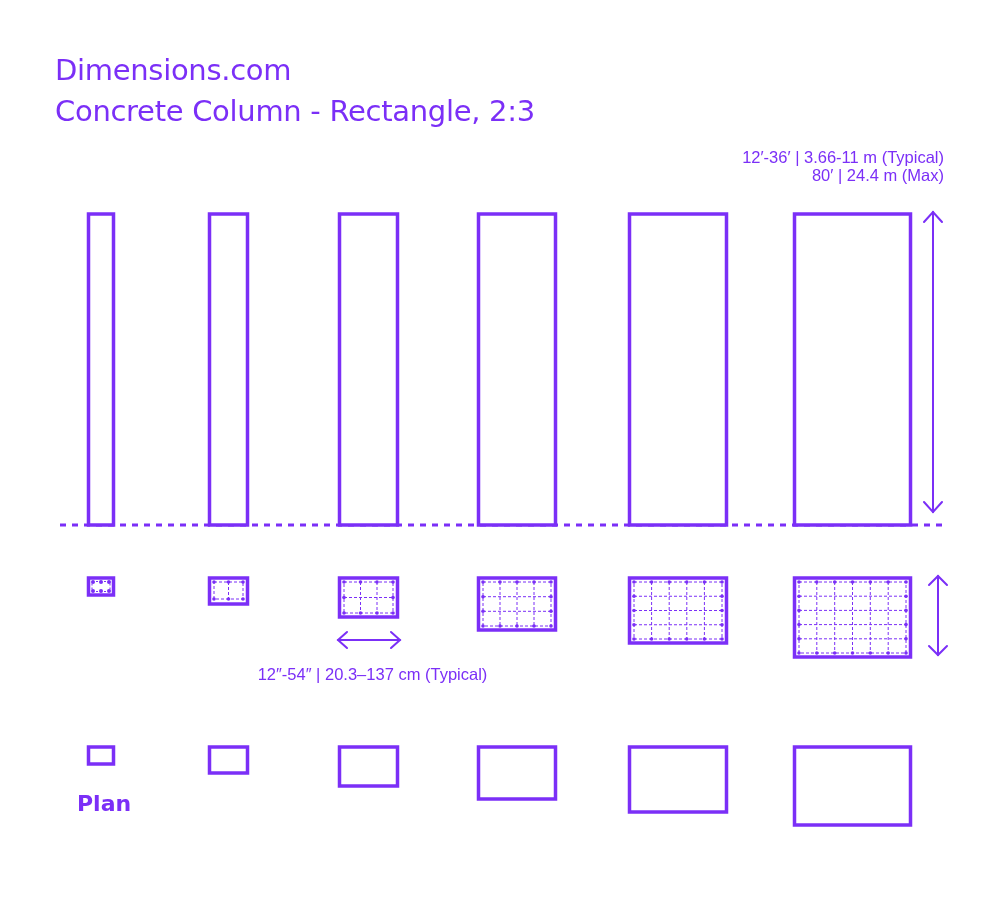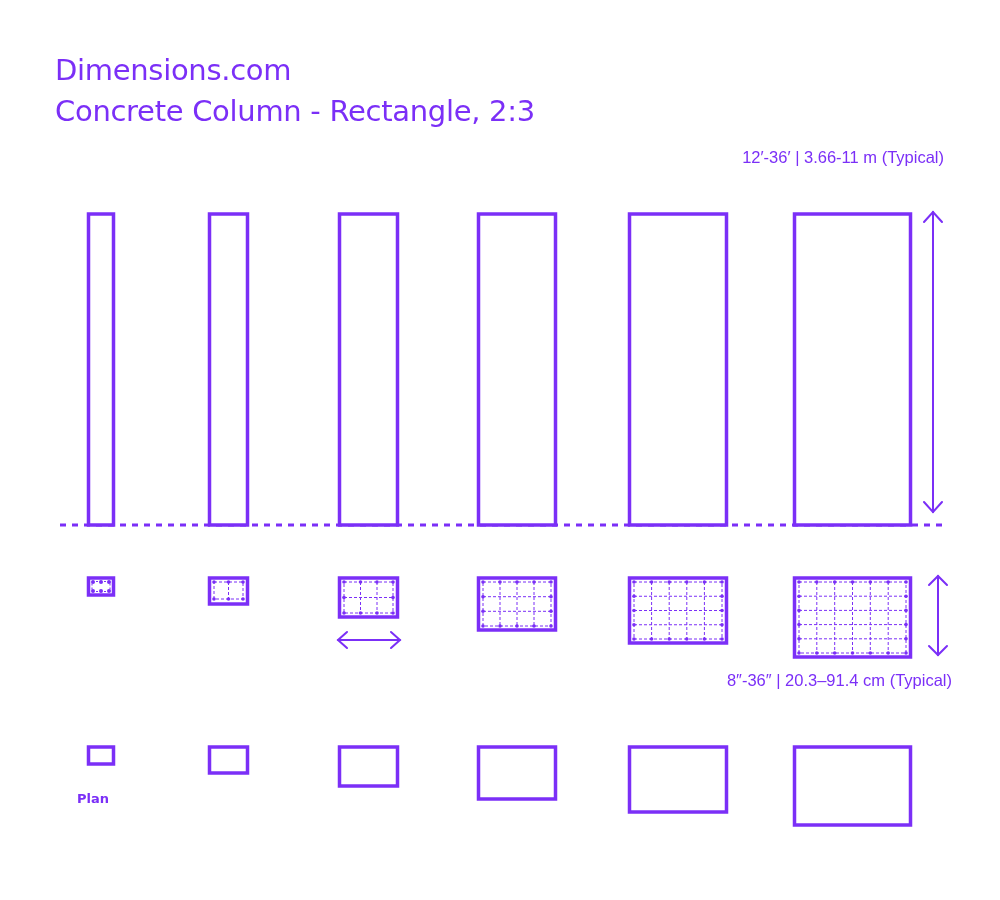--- a/index.html
+++ b/index.html
@@ -4,38 +4,39 @@
   <style>
     html, body { margin: 0; padding: 0; background: #ffffff; }
     body { width: 1000px; height: 900px; position: relative; overflow: hidden; font-family: "Liberation Sans", sans-serif; }
     .title { position: absolute; left: 55px; color: #7b2ff7; font-family: "DejaVu Sans", sans-serif; font-weight: normal; font-size: 29px; letter-spacing: -0.3px; white-space: nowrap; }
     .t1 { top: 53px; }
     .t2 { top: 94px; text-align: center; }
     .dim { position: absolute; color: #7b2ff7; font-family: "Liberation Sans", sans-serif; font-size: 16.5px; line-height: 18px; white-space: nowrap; }
     .dim div { white-space: nowrap; }
     .r { text-align: right; }
     .c { text-align: center; }
-    .plan-label { position: absolute; left: 77px; top: 791px; color: #7b2ff7; font-family: "DejaVu Sans", sans-serif; font-weight: bold; font-size: 13px; }
+    .plan-label { position: absolute; left: 77px; top: 791px; color: #7b2ff7; font-family: "DejaVu Sans", sans-serif; font-weight: bold; font-size: 22px; }
     svg { position: absolute; left: 0; top: 0; }
   </style>
 </head>
 <body>
 
 <div class="title t1">Dimensions.com</div>
 <div class="title t2">Concrete Column - Rectangle, 2:3</div>
 
 <div class="dim r" style="right:56px; top:148px;">
   <div>12′-36′ | 3.66-11 m (Typical)</div>
+  <div>80′ | 24.4 m (Max)</div>
 </div>
 
 <div class="dim c" style="left:240px; width:265px; top:665px;">
+  <div>12″-54″ | 20.3–137 cm (Typical)</div>
 </div>
 
 <div class="dim r" style="right:48px; top:671px;">
-  <div>8″-36″ | 20.3–91.4 cm (Typical)</div>
 </div>
 
 <div class="plan-label">Plan</div>
 
 <svg width="1000" height="900" viewBox="0 0 1000 900">
   <defs>
     <pattern id="dots" x="0" y="0" width="1" height="1"></pattern>
   </defs>
 
   <g>

